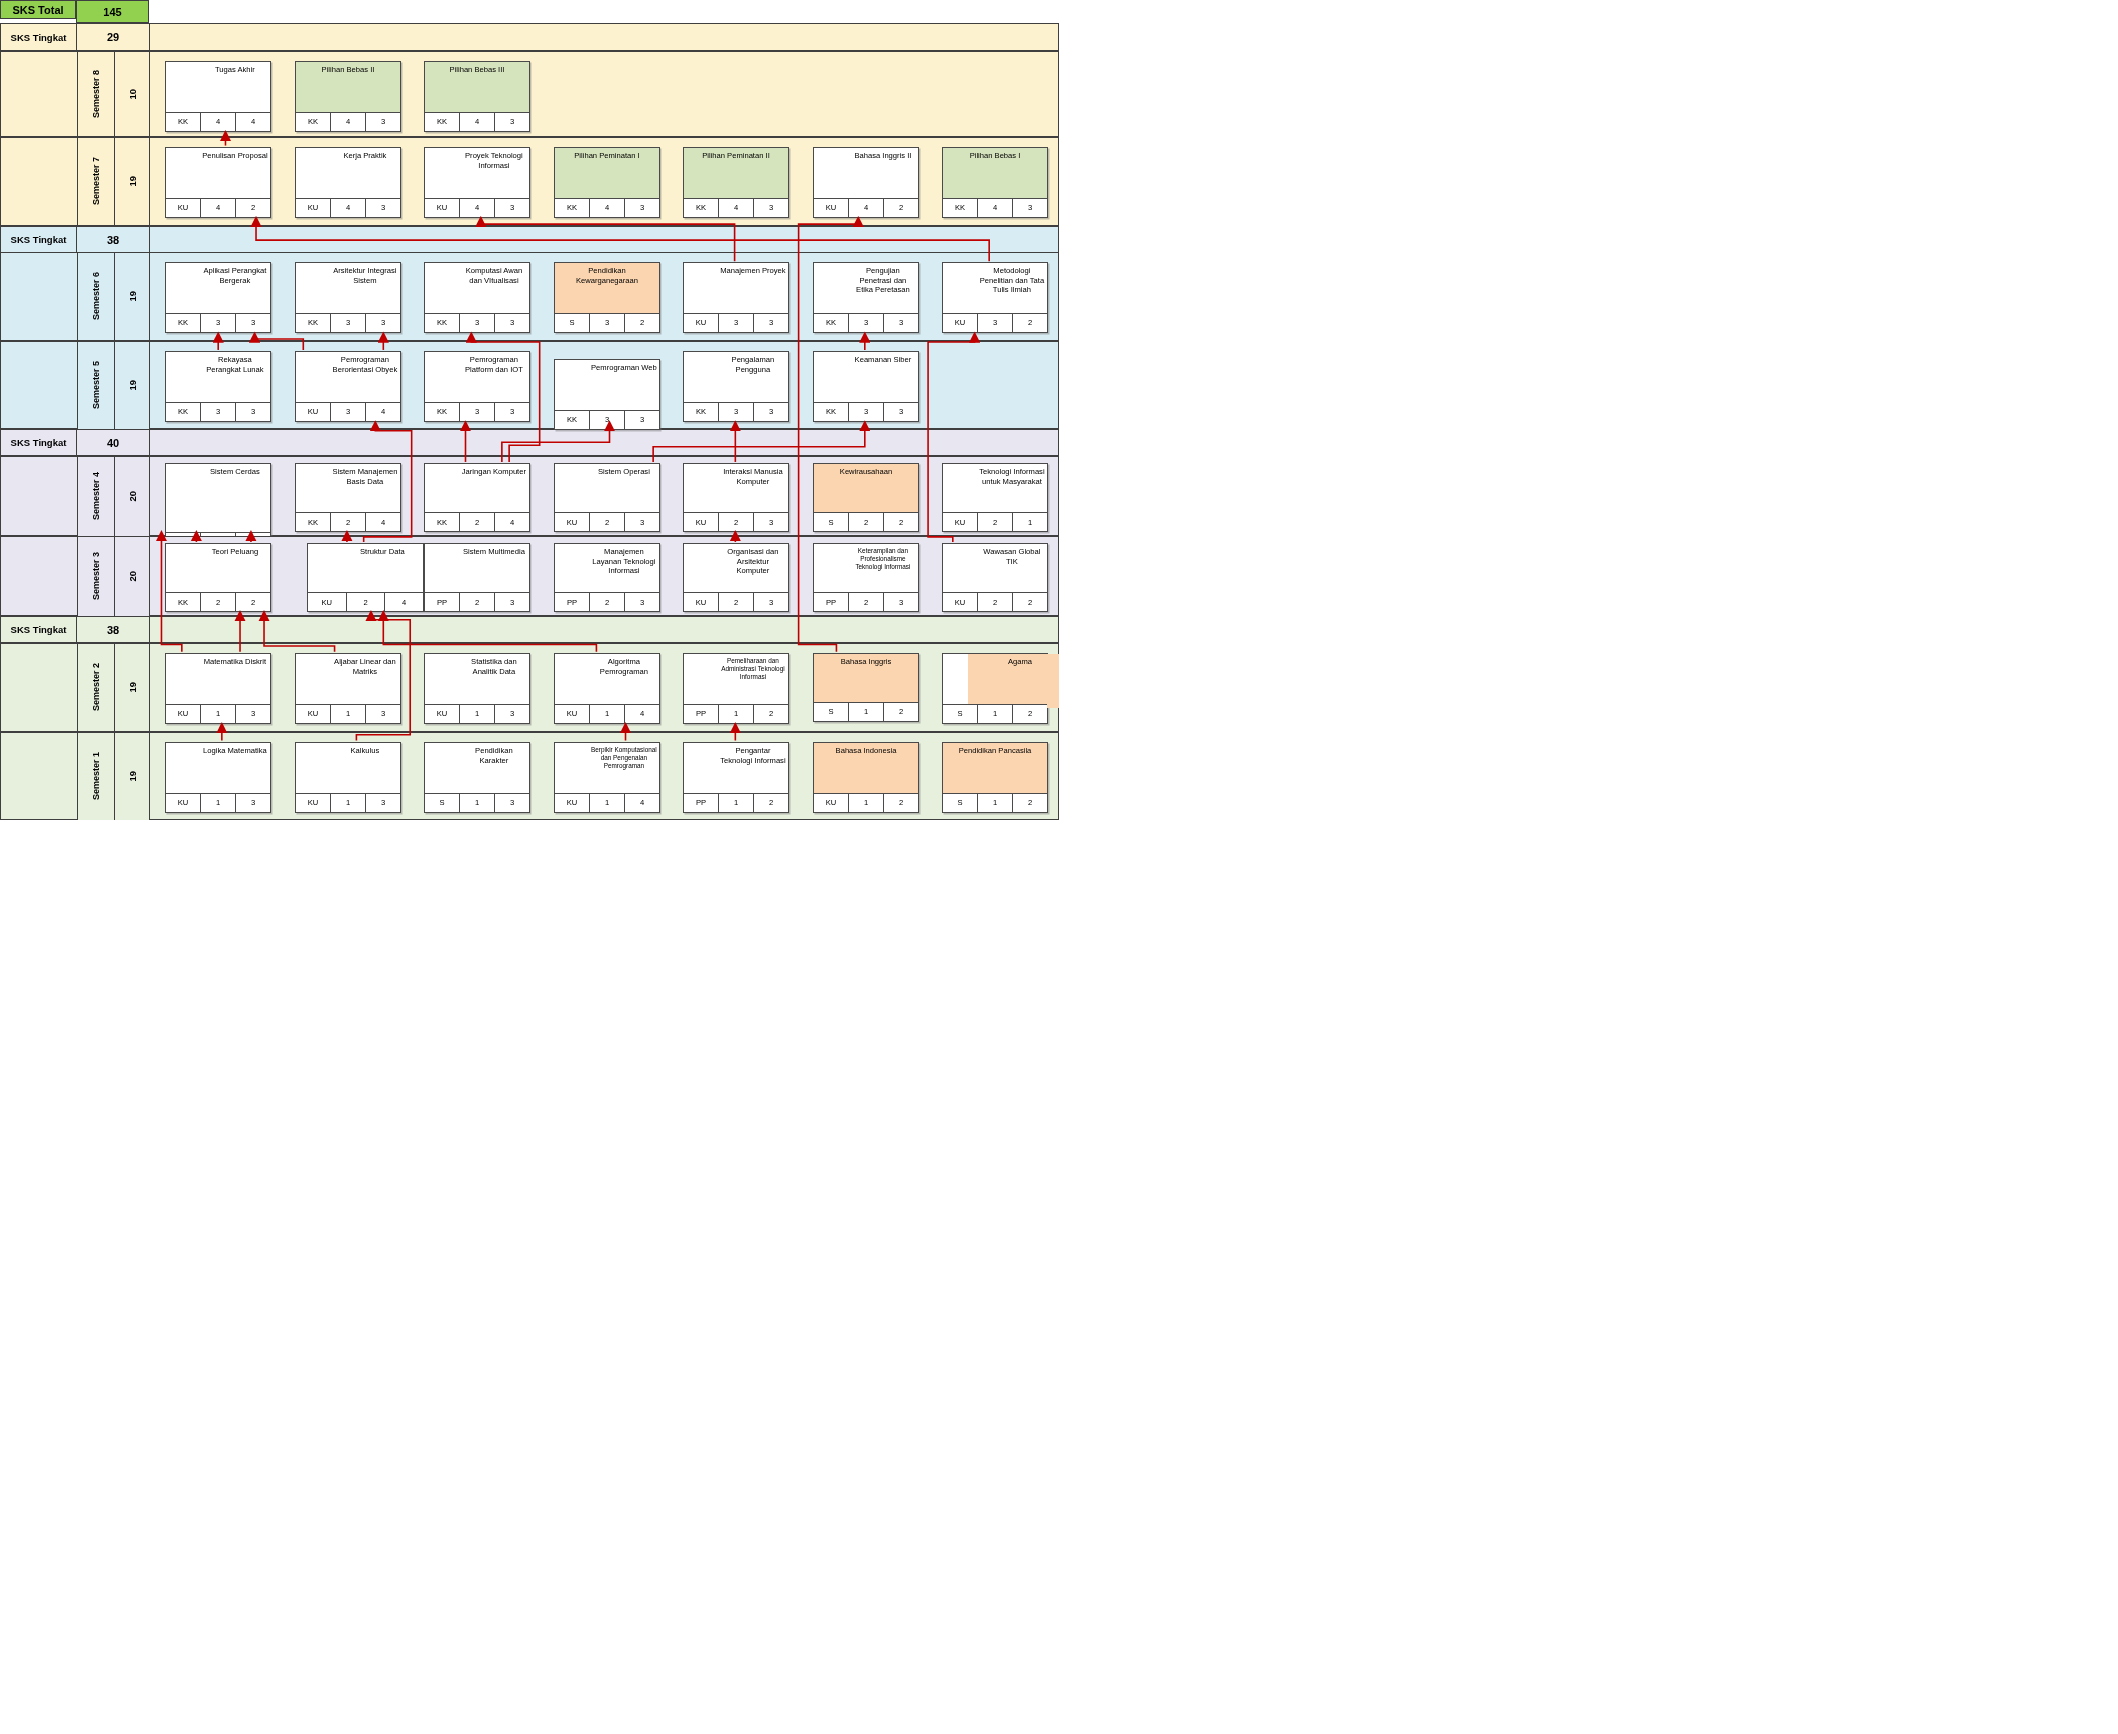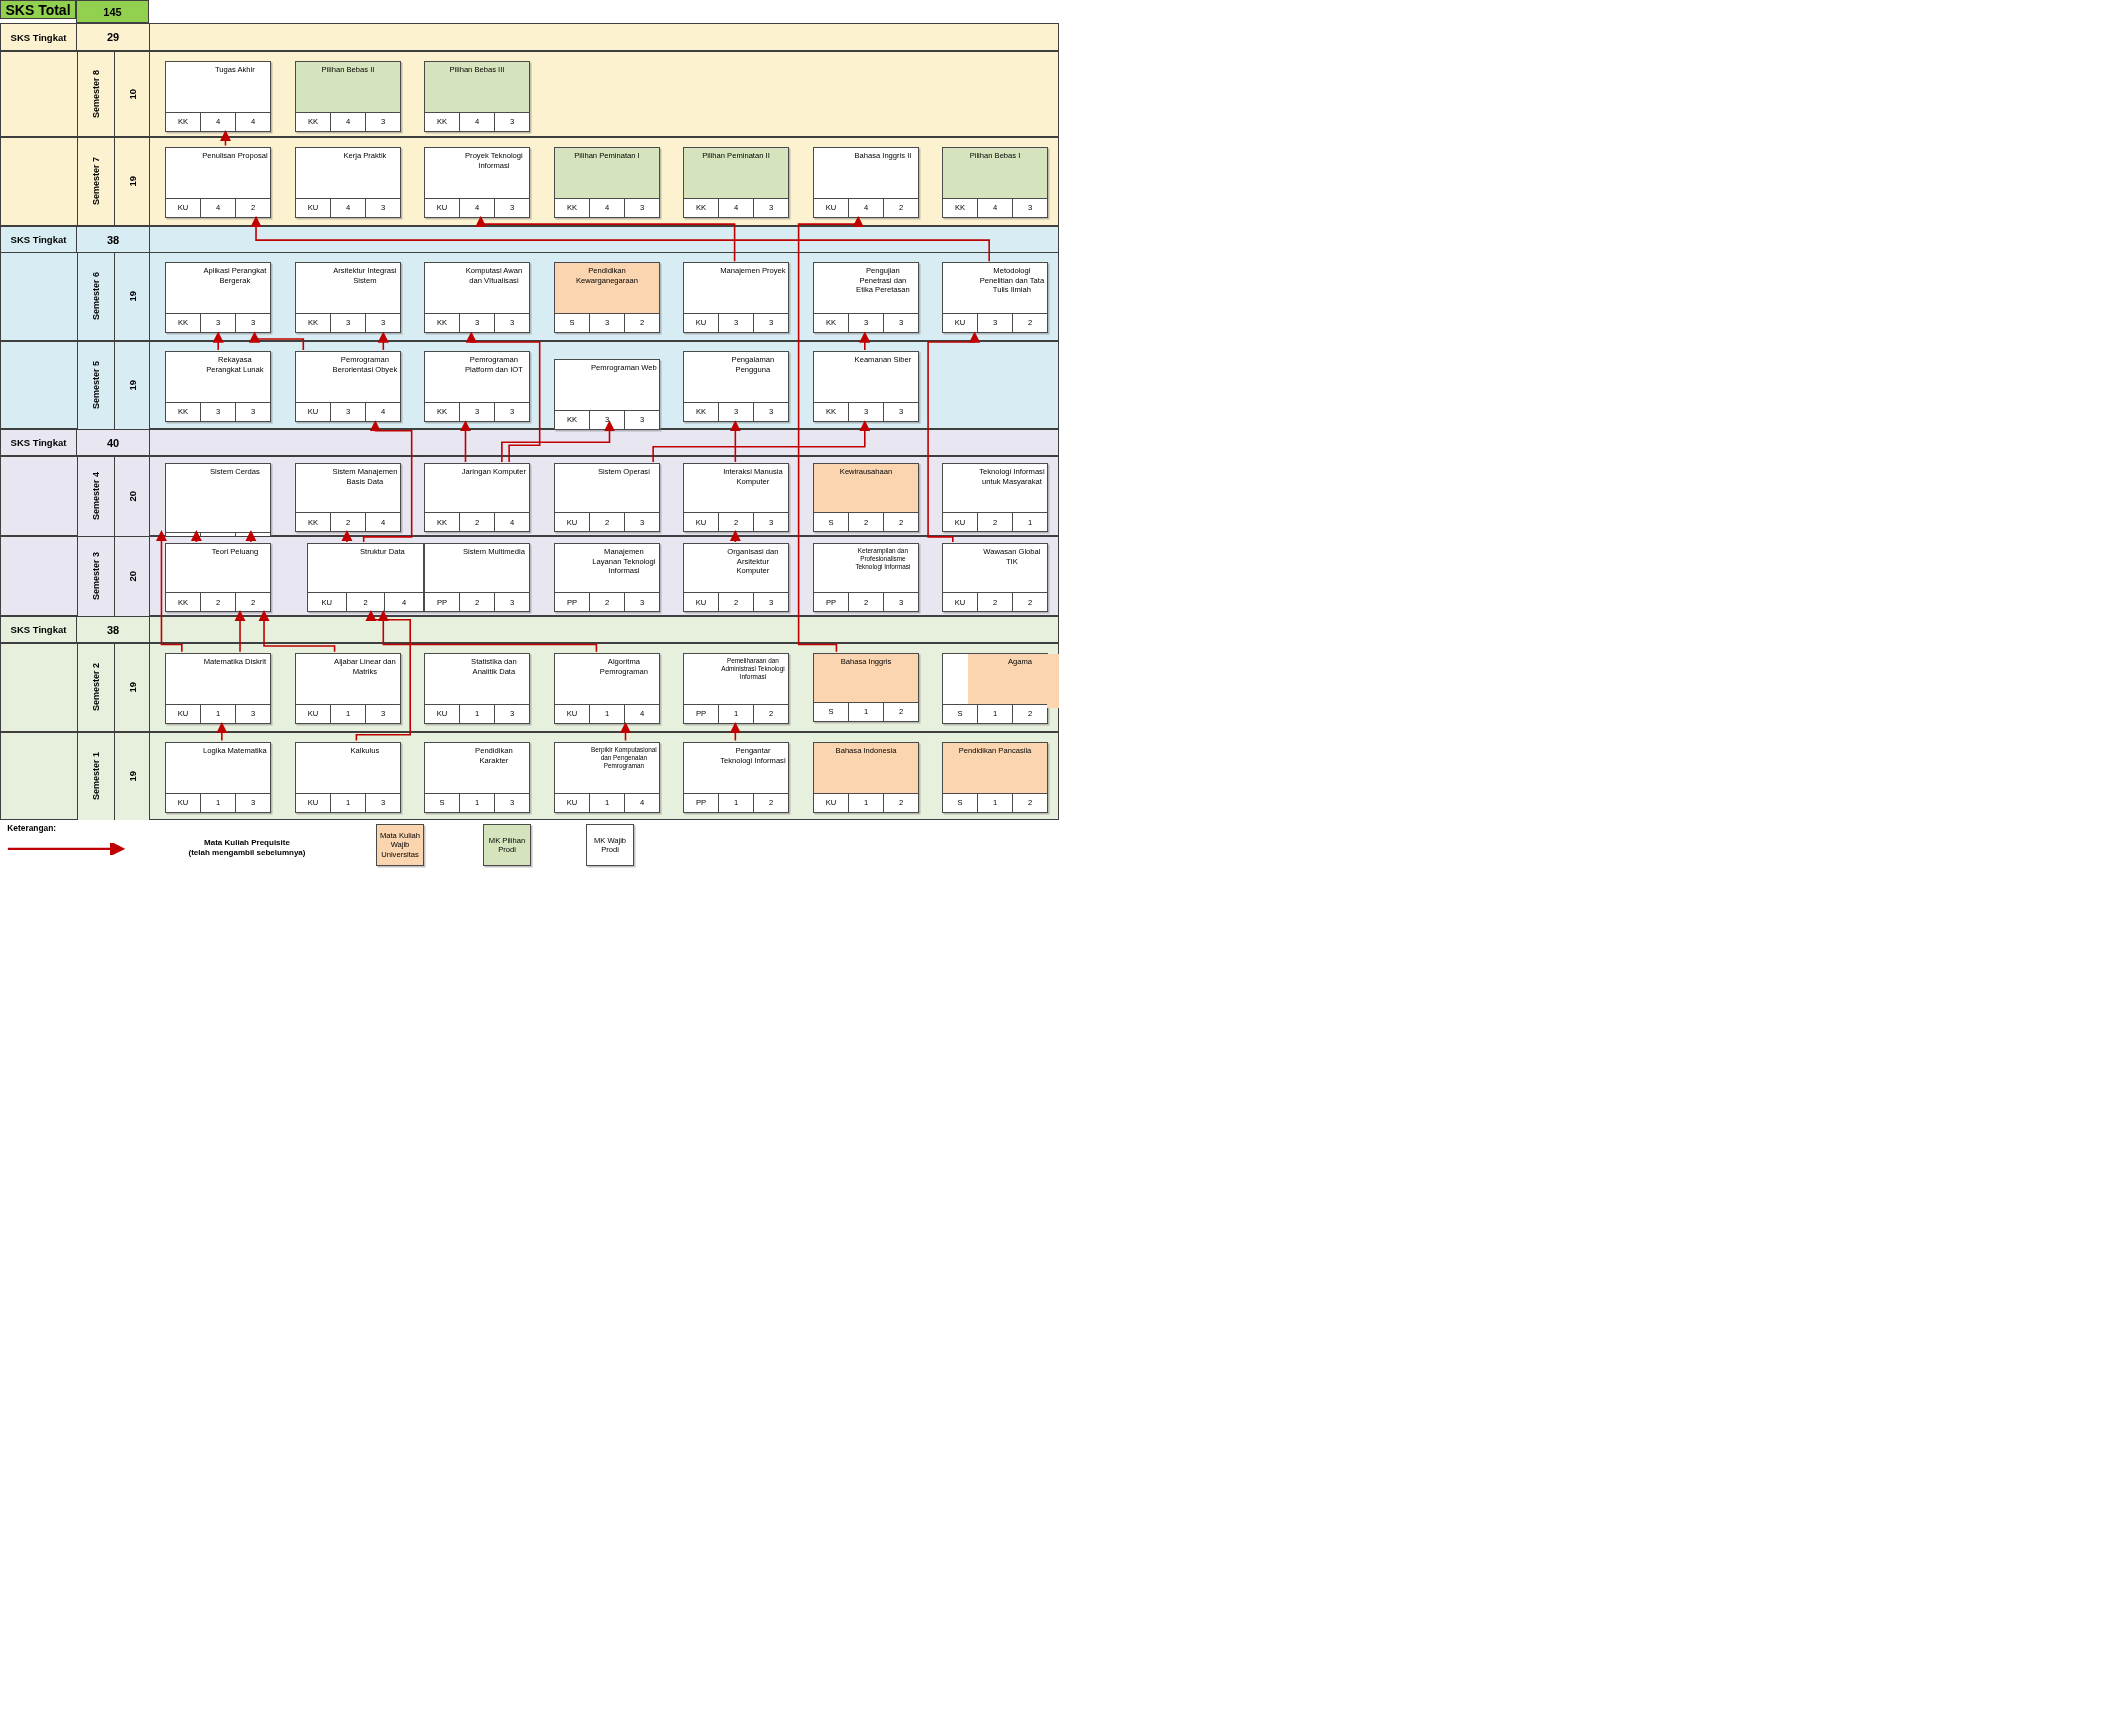--- a/index.html
+++ b/index.html
@@ -26,21 +26,21 @@
   .legend{position:absolute;left:0;top:820px;width:1059px;height:53px;}
   .legend-title{position:absolute;left:7.3px;top:2.9px;font-weight:700;font-size:8.4px;}
   .legend-arrow-label{position:absolute;left:138px;top:17.5px;width:218px;text-align:center;font-weight:700;font-size:8px;line-height:1.3;}
   .legend-box{position:absolute;box-sizing:border-box;border:0.7px solid #4a4a4a;box-shadow:1.5px 1.5px 0 rgba(120,120,120,.45);display:flex;align-items:center;justify-content:center;text-align:center;font-size:7.6px;line-height:1.3;width:48px;height:42px;top:4.4px;padding:1.5px;}
 </style>
 </head>
 <body>
 
 <div class="page">
 
-  <div class="cell" style="left:0;top:0;width:76px;height:19px;background:#92d050;font-weight:700;font-size:14px;">SKS Total</div>
+  <div class="cell" style="left:0;top:0;width:76px;height:19px;background:#92d050;font-weight:700;font-size:11px;">SKS Total</div>
   <div class="cell" style="left:76px;top:0;width:73px;height:23px;background:#92d050;font-weight:700;font-size:11px;">145</div>
 
   <div class="band" style="top:23px;height:28px;background:#fcf2d0;">
     <div class="band-label">SKS Tingkat</div>
     <div class="band-value">29</div>
   </div>
   <div class="band" style="top:226px;height:27px;background:#d8ecf3;">
     <div class="band-label">SKS Tingkat</div>
     <div class="band-value">38</div>
   </div>
@@ -571,28 +571,15 @@
         <polyline points="1011,745 1011,733" fill="none" stroke="#c00000" stroke-width="2.2" marker-end="url(#ah)"></polyline>
         <polyline points="1310,745 1310,738 1276,738 1276,470 1340,470 1340,460" fill="none" stroke="#c00000" stroke-width="2.2" marker-end="url(#ah)"></polyline>
         <polyline points="305,1018 305,997" fill="none" stroke="#c00000" stroke-width="2.2" marker-end="url(#ah)"></polyline>
         <polyline points="860,1018 860,997" fill="none" stroke="#c00000" stroke-width="2.2" marker-end="url(#ah)"></polyline>
         <polyline points="1011,1018 1011,997" fill="none" stroke="#c00000" stroke-width="2.2" marker-end="url(#ah)"></polyline>
         <polyline points="1189,481 1189,460" fill="none" stroke="#c00000" stroke-width="2.2" marker-end="url(#ah)"></polyline>
         <polyline points="490,1018 490,1010 564,1010 564,852 510,852 510,843" fill="none" stroke="#c00000" stroke-width="2.2" marker-end="url(#ah)"></polyline>
       </g>
   </svg>
 
-  <div class="legend">
-    <div class="legend-title">Keterangan:</div>
-    <svg width="124" height="11.6" style="position:absolute;left:5.8px;top:23px;" viewBox="0 0 170 16">
-      <line x1="2" y1="8" x2="158" y2="8" stroke="#c00000" stroke-width="3" marker-end="url(#ah)"></line>
-    </svg>
-    <div class="legend-arrow-label">
-      <div>Mata Kuliah Prequisite</div>
-      <div>(telah mengambil sebelumnya)</div>
-    </div>
-    <div class="legend-box" style="left:376px;background:#fbd5b0;">Mata Kuliah Wajib Universitas</div>
-    <div class="legend-box" style="left:483px;background:#d6e4bd;">MK Pilihan Prodi</div>
-    <div class="legend-box" style="left:586px;background:#ffffff;">MK Wajib Prodi</div>
-  </div>
 
 </div>
 
 
 </body></html>

